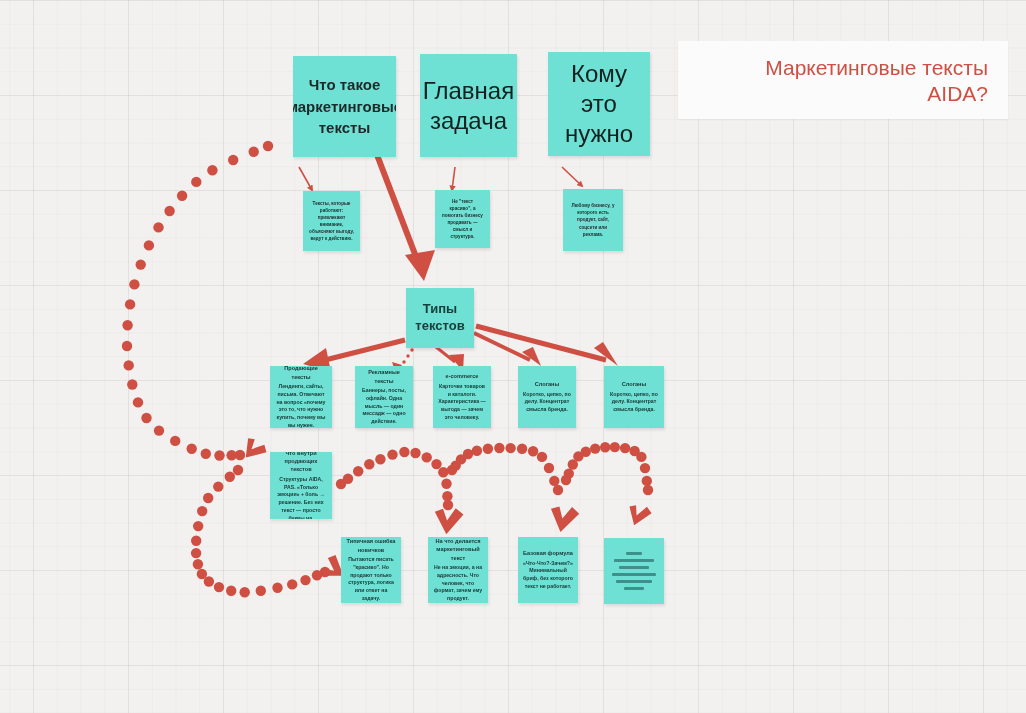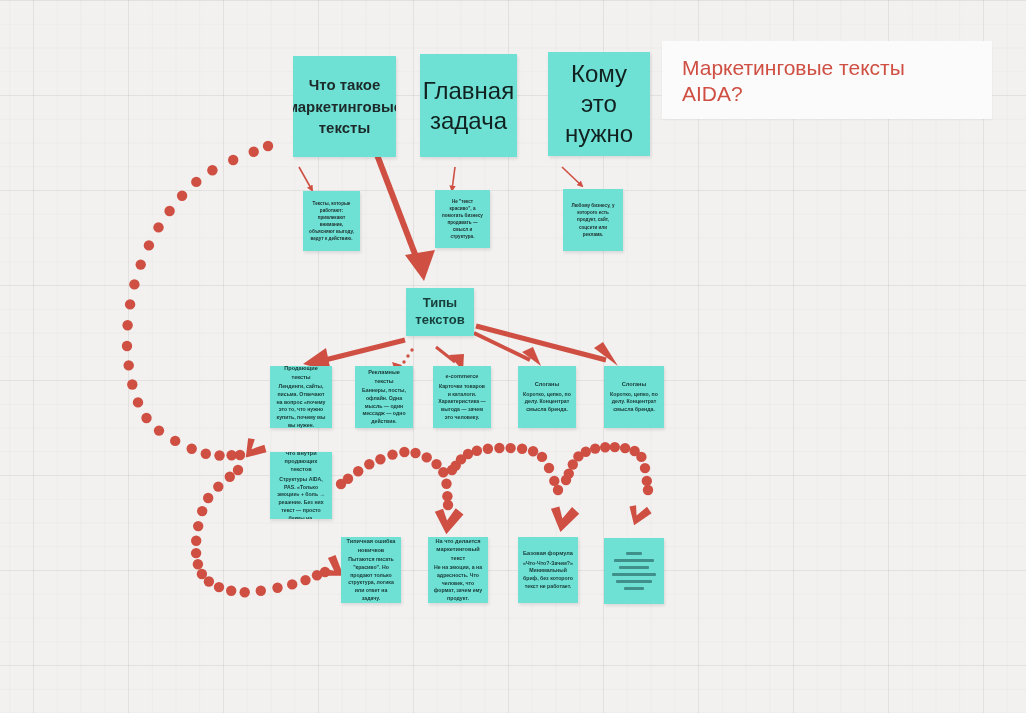--- a/index.html
+++ b/index.html
@@ -94,28 +94,29 @@
     padding: 10px 8px;
   }
   .lines-note i {
     display: block;
     height: 3px;
     background: #3f8f8a;
     border-radius: 1px;
   }
   #title-card {
     position: absolute;
-    left: 662px; top: 41px;
+    left: 678px; top: 41px;
     width: 330px; height: 78px;
     background: #fbfbfb;
     color: #cf4f43;
     font-size: 21px;
     line-height: 1.25;
     padding: 14px 20px;
     box-shadow: 0 1px 2px rgba(0,0,0,0.05);
+    text-align: right;
   }
   #title-card .l2 { display: block; }
 </style>
 </head>
 <body>
 
 <div id="board">
 
   <svg id="svg-layer" viewBox="0 0 1026 713" xmlns="http://www.w3.org/2000/svg">
     <defs>
@@ -292,21 +293,21 @@
   <div class="note small" style="left:303px; top:191px; width:57px; height:60px;">
     <span>Тексты, которые работают: привлекают внимание, объясняют выгоду, ведут к действию.</span>
   </div>
   <div class="note small" style="left:435px; top:190px; width:55px; height:58px;">
     <span>Не "текст красиво", а помогать бизнесу продавать — смысл и структура.</span>
   </div>
   <div class="note small" style="left:563px; top:189px; width:60px; height:62px;">
     <span>Любому бизнесу, у которого есть продукт, сайт, соцсети или реклама.</span>
   </div>
 
-  <div class="note mid" style="left:406px; top:288px; width:68px; height:48px; font-size:13px;align-items:flex-end;">
+  <div class="note mid" style="left:406px; top:288px; width:68px; height:60px; font-size:13px;align-items:flex-end;">
     <span>Типы текстов</span>
   </div>
 
   <div class="note tiny-card" style="left:270px; top:366px; width:62px; height:62px;">
     <span class="hdr">Продающие тексты</span>
     <span class="body">Лендинги, сайты, письма. Отвечают на вопрос «почему это то, что нужно купить, почему мы вы нужен.</span>
   </div>
   <div class="note tiny-card" style="left:355px; top:366px; width:58px; height:62px;">
     <span class="hdr">Рекламные тексты</span>
     <span class="body">Баннеры, посты, офлайн. Одна мысль — один мессадж — одно действие.</span>

